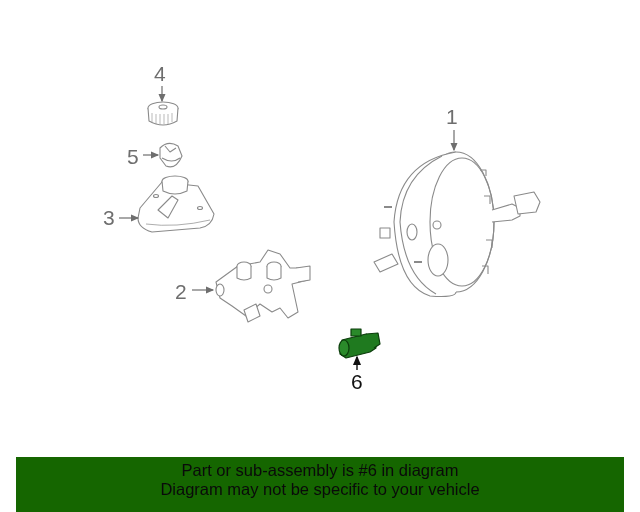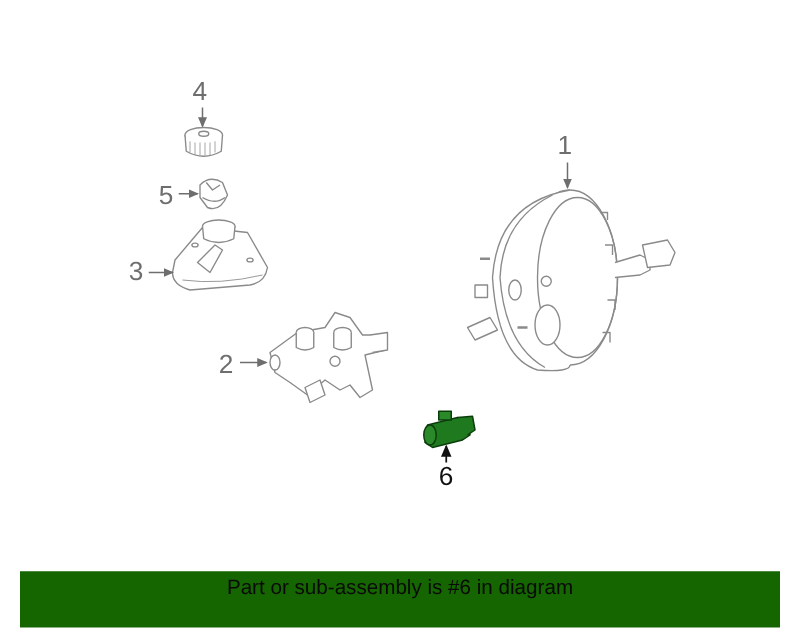--- a/index.html
+++ b/index.html
@@ -1,20 +1,20 @@
 <!DOCTYPE html>
 <html><head>
 <meta charset="utf-8">
 <style>
   html, body { margin: 0; padding: 0; background: #ffffff; }
   body { width: 640px; height: 512px; position: relative; overflow: hidden; font-family: "Liberation Sans", sans-serif; }
   .diagram { position: absolute; left: 0; top: 0; width: 640px; height: 512px; }
   .callout { position: absolute; font-size: 21px; color: #6e6e6e; line-height: 1; font-family: "Liberation Sans", sans-serif; }
   .callout.active { color: #111; }
-  .banner { position: absolute; left: 16px; top: 457px; width: 608px; height: 45px; background: #156600; color: #0a0a0a; text-align: center; font-size: 16.5px; line-height: 19px; padding-top: 4px; box-sizing: border-box; }
+  .banner { position: absolute; left: 16px; top: 457px; width: 608px; height: 56px; background: #156600; color: #0a0a0a; text-align: center; font-size: 16.5px; line-height: 19px; padding-top: 4px; box-sizing: border-box; }
   .banner div { white-space: nowrap; }
 </style>
 </head>
 <body>
 
 <div class="diagram">
   <svg width="640" height="512" viewBox="0 0 640 512" xmlns="http://www.w3.org/2000/svg">
     <defs>
       <marker id="ah" markerWidth="8" markerHeight="8" refX="6" refY="4" orient="auto">
         <path d="M0,1 L7,4 L0,7 Z" fill="#6e6e6e"></path>
@@ -97,13 +97,14 @@
   <span class="callout" style="left:446px;top:106px;">1</span>
   <span class="callout" style="left:175px;top:281px;">2</span>
   <span class="callout" style="left:103px;top:207px;">3</span>
   <span class="callout" style="left:154px;top:63px;">4</span>
   <span class="callout" style="left:127px;top:146px;">5</span>
   <span class="callout active" style="left:351px;top:371px;">6</span>
 </div>
 
 <div class="banner">
   <div>Part or sub-assembly is #6 in diagram</div>
+  <div>Diagram may not be specific to your vehicle</div>
 </div>
 
 </body></html>

